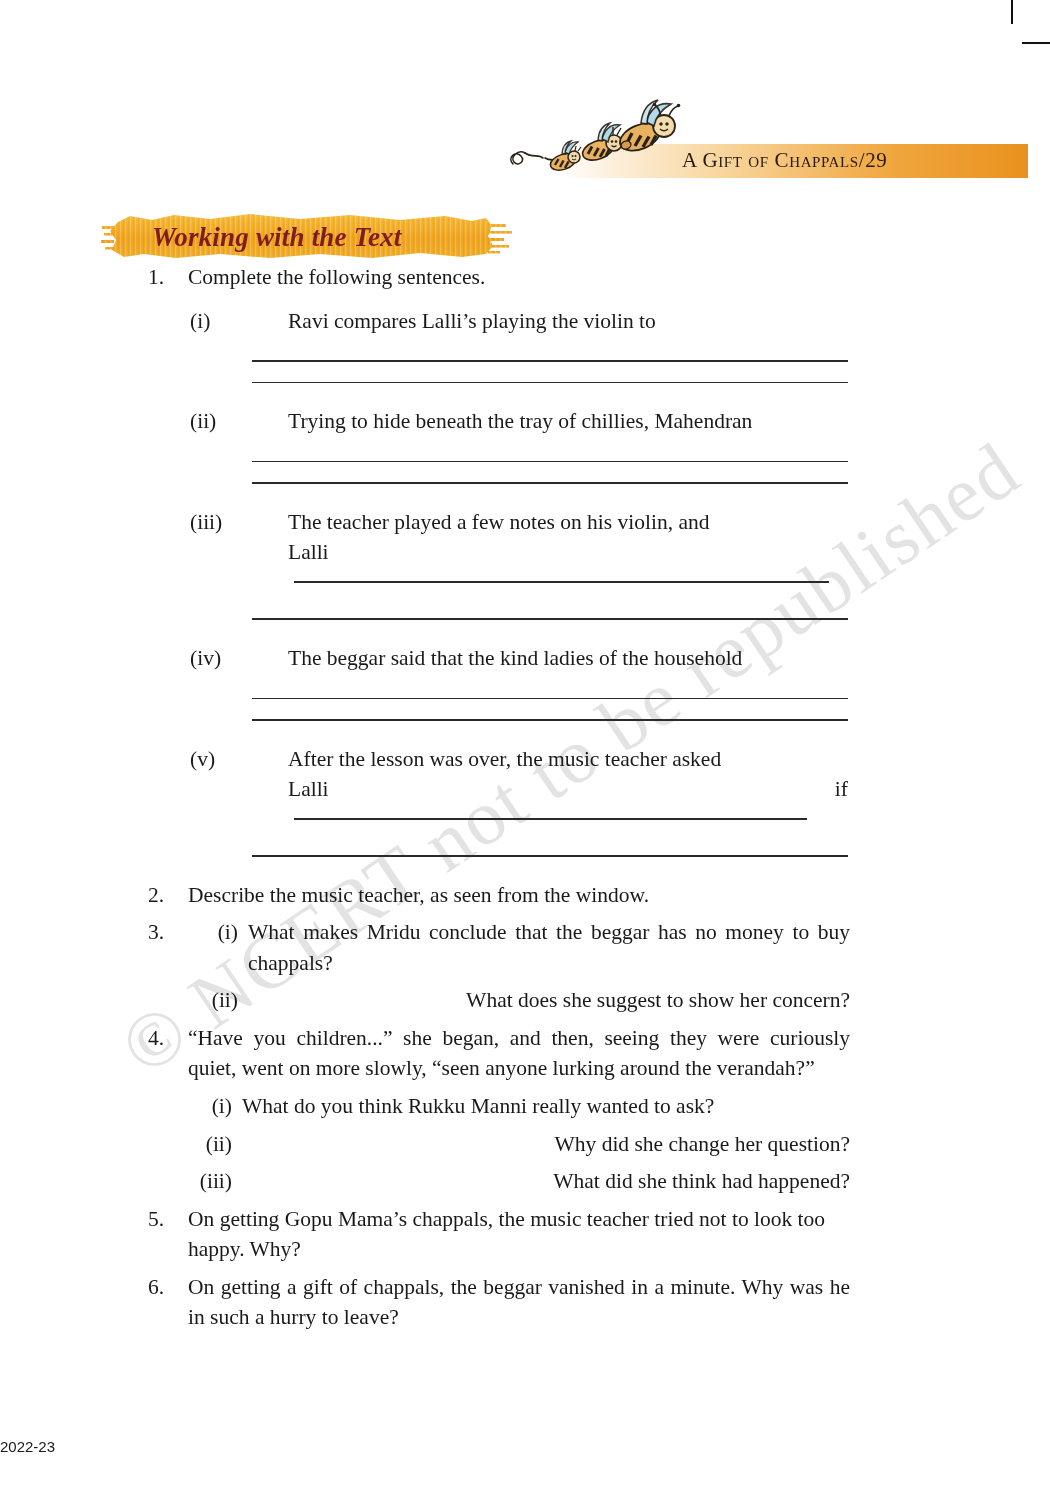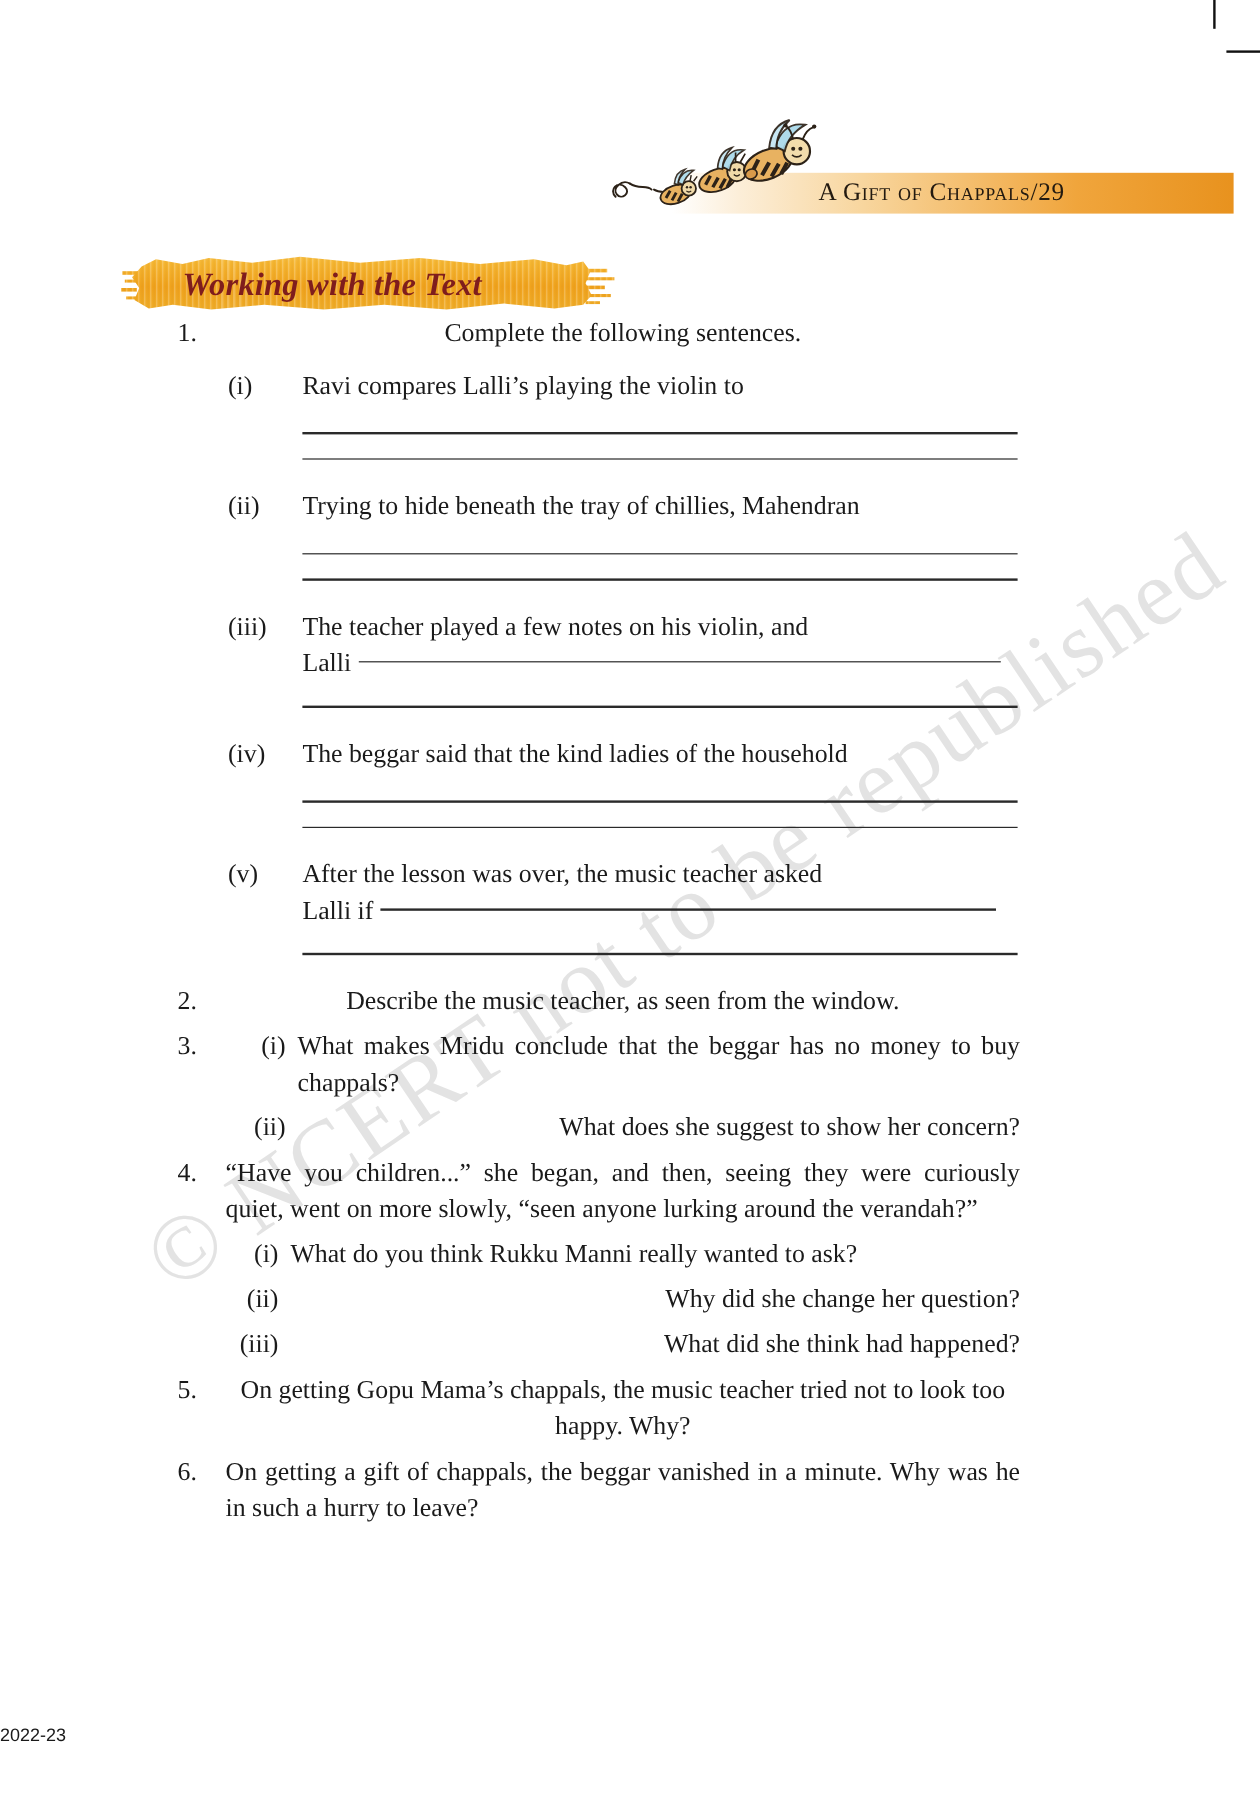--- a/index.html
+++ b/index.html
@@ -151,41 +151,42 @@
     flex: 0 0 auto;
     width: 40px;
     text-align: left;
   }
   .q-body {
     flex: 1 1 auto;
     text-align: justify;
     text-justify: inter-word;
     hyphens: none;
   }
-  .q-body.nojust { text-align: center; }
+  .q-body.nojust { text-align: left; }
 
   
   .sub {
     position: relative;
     display: flex;
     align-items: flex-start;
     padding: 0 202px 0 190px;
     font-size: 21.5px;
     line-height: 1.42;
     margin: 0;
   }
   .sub-num {
     flex: 0 0 auto;
     width: 62px;
     text-align: left;
   }
   .sub-body {
     flex: 1 1 auto;
     text-align: justify;
     text-justify: inter-word;
+    margin-left: 36px;
   }
   .sub-body.nojust { text-align: left; }
 
   .sub-block { margin-bottom: 12px; }
 
   
   .rules {
     padding: 0 202px 0 252px;
   }
   .rule {

